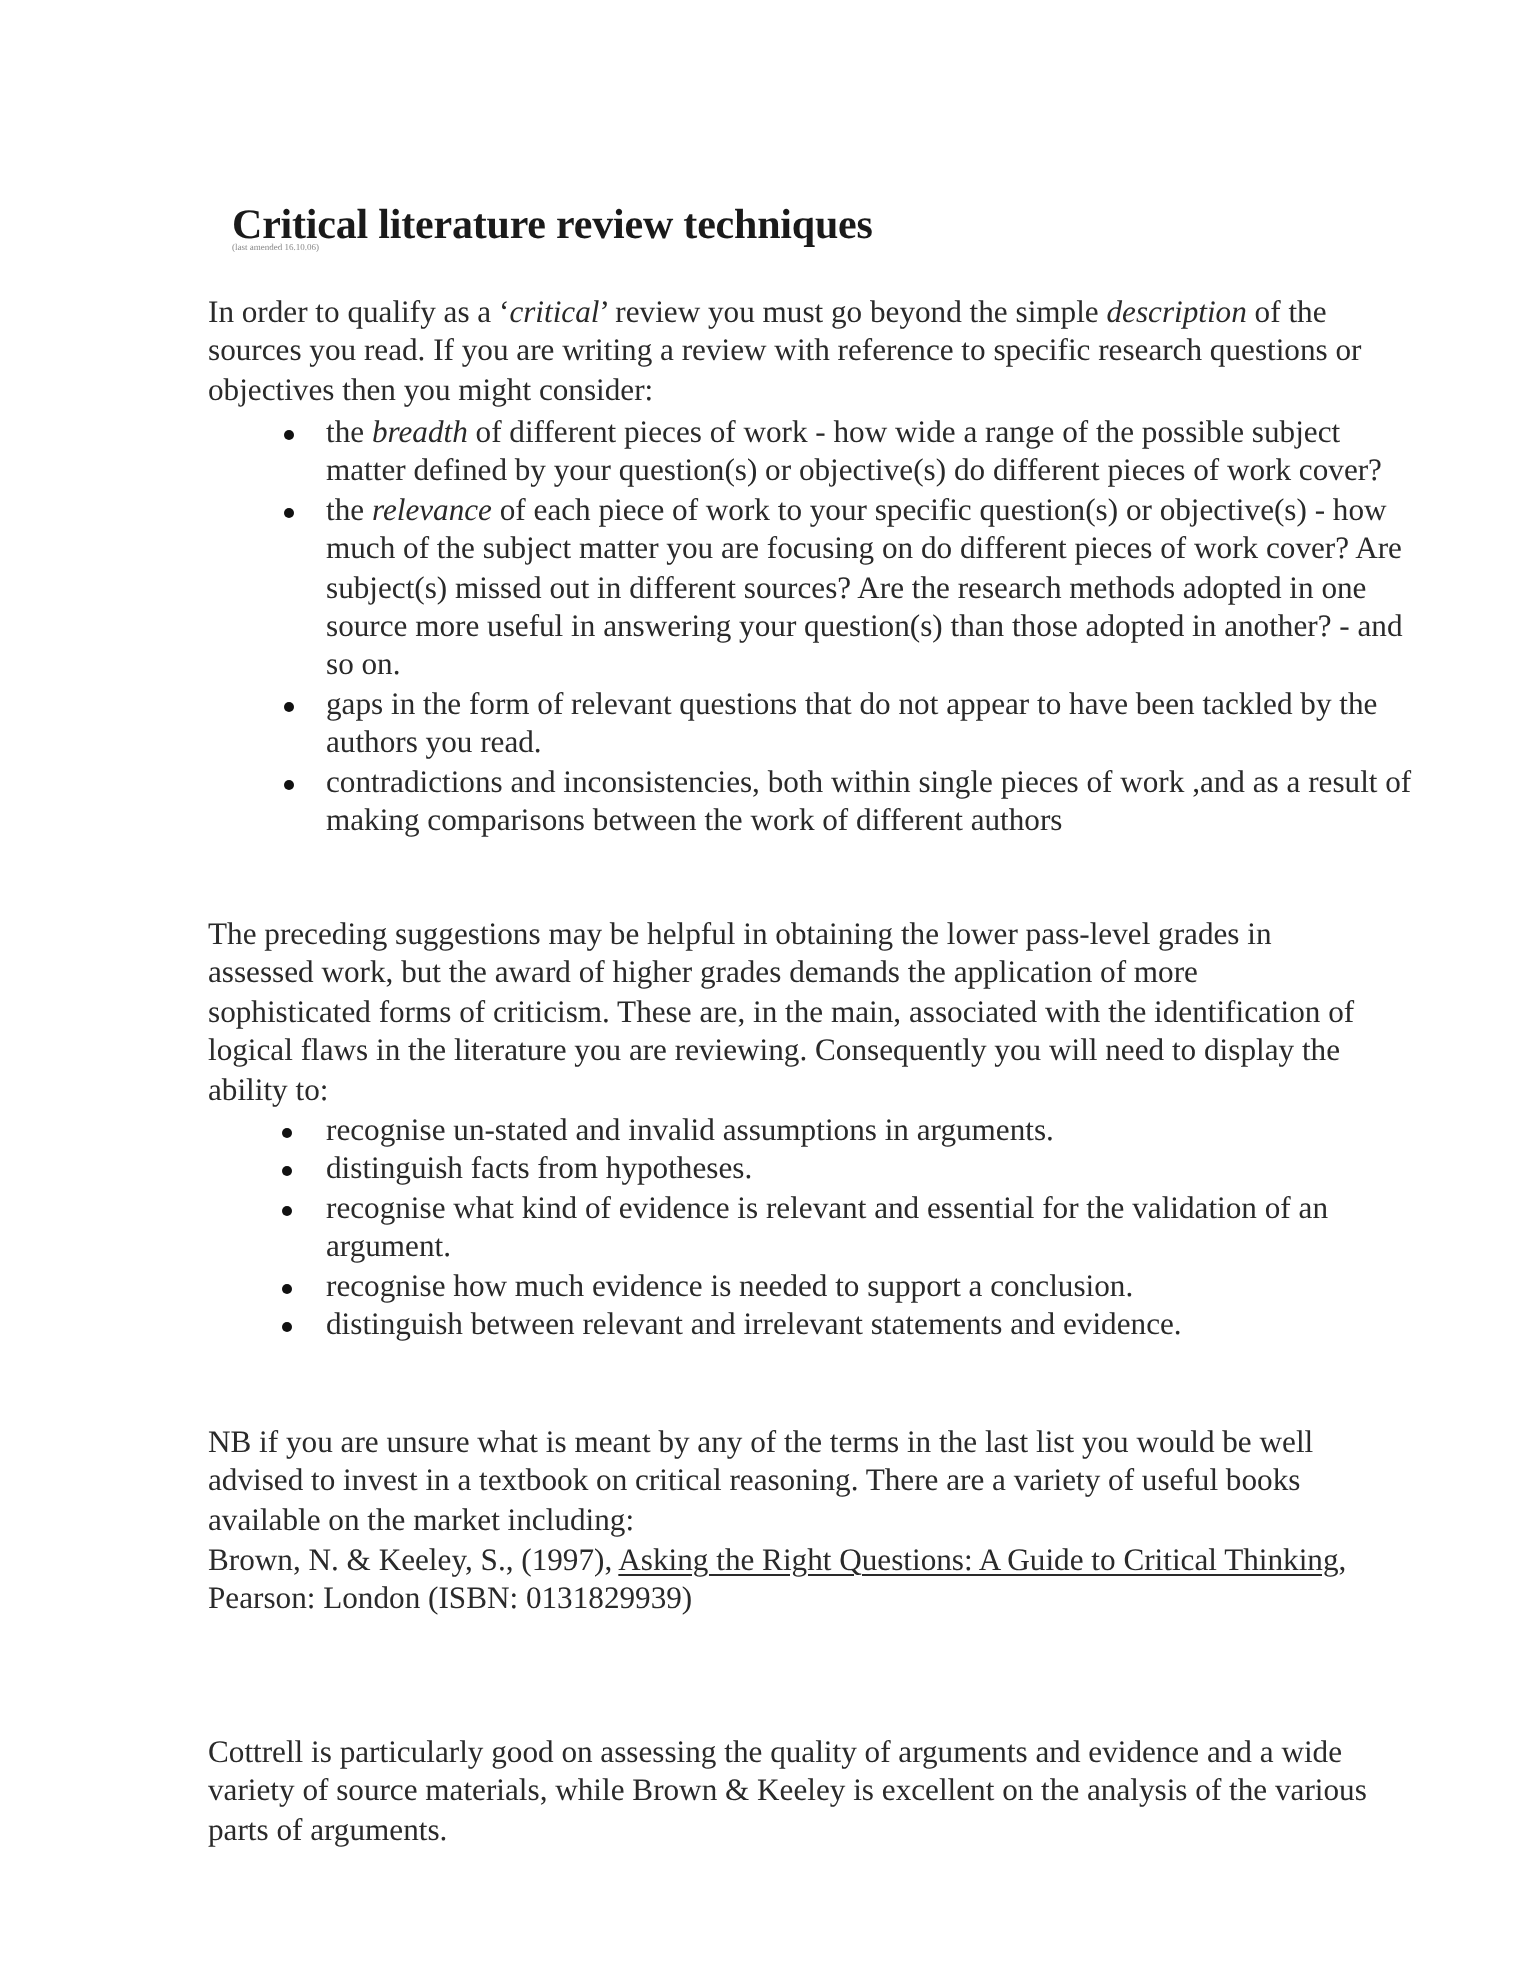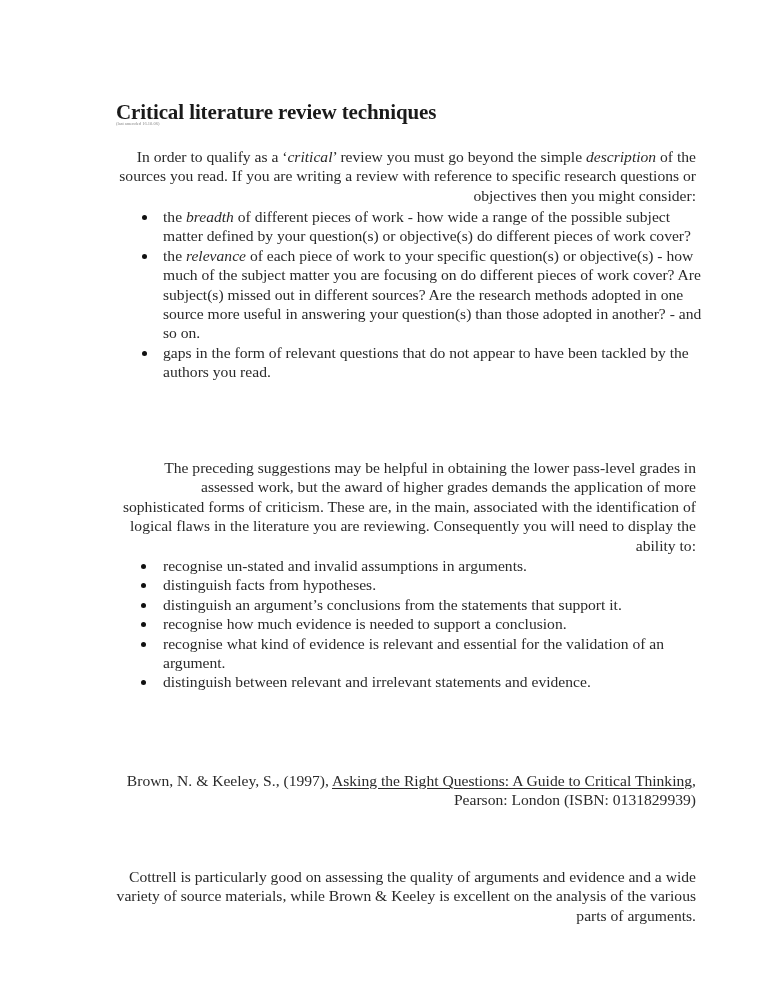--- a/index.html
+++ b/index.html
@@ -10,21 +10,21 @@
       color: #2a2a2a; font-size: 15.6px; line-height: 19.4px;
     }
     .title {
       position: absolute; left: 116px; top: 100px; margin: 0;
       font-size: 21px; font-weight: bold; line-height: 24px; color: #1a1a1a;
       letter-spacing: -0.1px;
     }
     .amended {
       position: absolute; left: 116px; top: 121px; font-size: 4.5px; line-height: 6px; color: #888;
     }
-    .block { position: absolute; left: 116px; width: 580px; margin: 0; text-align: right; }
+    .block { position: absolute; left: 104px; width: 580px; margin: 0; }
     .intro { top: 147px; }
     ul { margin: 0; padding: 0; list-style: none; }
     .list1 { position: absolute; left: 116px; top: 207px; width: 590px; }
     .list1 li { position: relative; padding-left: 47px; }
     .list1 li::before {
       content: ""; position: absolute; left: 26px; top: 8px; width: 5px; height: 5px; border-radius: 50%; background: #111;
     }
     .para2 { top: 458px; }
     .list2 { position: absolute; left: 116px; top: 556px; width: 590px; }
     .list2 li { position: relative; padding-left: 47px; }
@@ -44,31 +44,32 @@
 <div class="page">
   <h1 class="title">Critical literature review techniques</h1>
   <div class="amended">(last amended 16.10.06)</div>
 
   <p class="block intro"><span>In order to qualify as a ‘</span><em>critical</em><span>’ review you must go beyond the simple </span><em>description</em><span> of the sources you read. If you are writing a review with reference to specific research questions or objectives then you might consider:</span></p>
 
   <ul class="list1">
     <li><span>the </span><em>breadth</em><span> of different pieces of work  - how wide a range of the possible subject matter defined by your question(s) or objective(s) do different pieces of work cover?</span></li>
     <li><span>the </span><em>relevance</em><span> of each piece of work to your specific question(s) or objective(s) - how much of the subject matter you are focusing on do different pieces of work cover? Are subject(s) missed out in different sources? Are the research methods adopted in one source more useful in answering your question(s) than those adopted in another?  - and so on.</span></li>
     <li><span>gaps in the form of relevant questions that do not appear to have been tackled by the authors you read.</span></li>
+    <li><span>contradictions and inconsistencies, both within single pieces of work ,and as a result of making comparisons between the work of different authors</span></li>
   </ul>
 
   <p class="block para2">The preceding suggestions may be helpful in obtaining the lower pass-level grades in assessed work, but the award of higher grades demands the application of more sophisticated forms of criticism. These are, in the main, associated with the identification of logical flaws in the literature you are reviewing.  Consequently you will need to display the ability to:</p>
 
   <ul class="list2">
     <li>recognise un-stated and invalid assumptions in arguments.</li>
     <li>distinguish facts from hypotheses.</li>
-    <li>distinguish an argument’s conclusions from the statements that support it.</li>
+    <li>recognise what kind of evidence is relevant and essential for the validation of an argument.</li>
     <li>recognise how much evidence is needed to support a conclusion.</li>
-    <li>recognise what kind of evidence is relevant and essential for the validation of an argument.</li>
     <li>distinguish between relevant and irrelevant statements and evidence.</li>
   </ul>
 
+  <p class="block nb">NB if you are unsure what is meant by any of the terms in the last list you would be well advised to invest in a textbook on critical reasoning. There are a variety of useful books available on the market including:</p>
 
   <p class="block ref1"><span>Brown, N. &amp; Keeley, S., (1997), </span><u>Asking the Right Questions: A Guide to Critical Thinking</u><span>, Pearson: London  (ISBN: 0131829939)</span></p>
 
 
   <p class="block closing">Cottrell is particularly good on assessing the quality of arguments and evidence and a wide variety of source materials, while Brown &amp; Keeley is excellent on the analysis of the various parts of arguments.</p>
 </div>
 
 </body></html>

